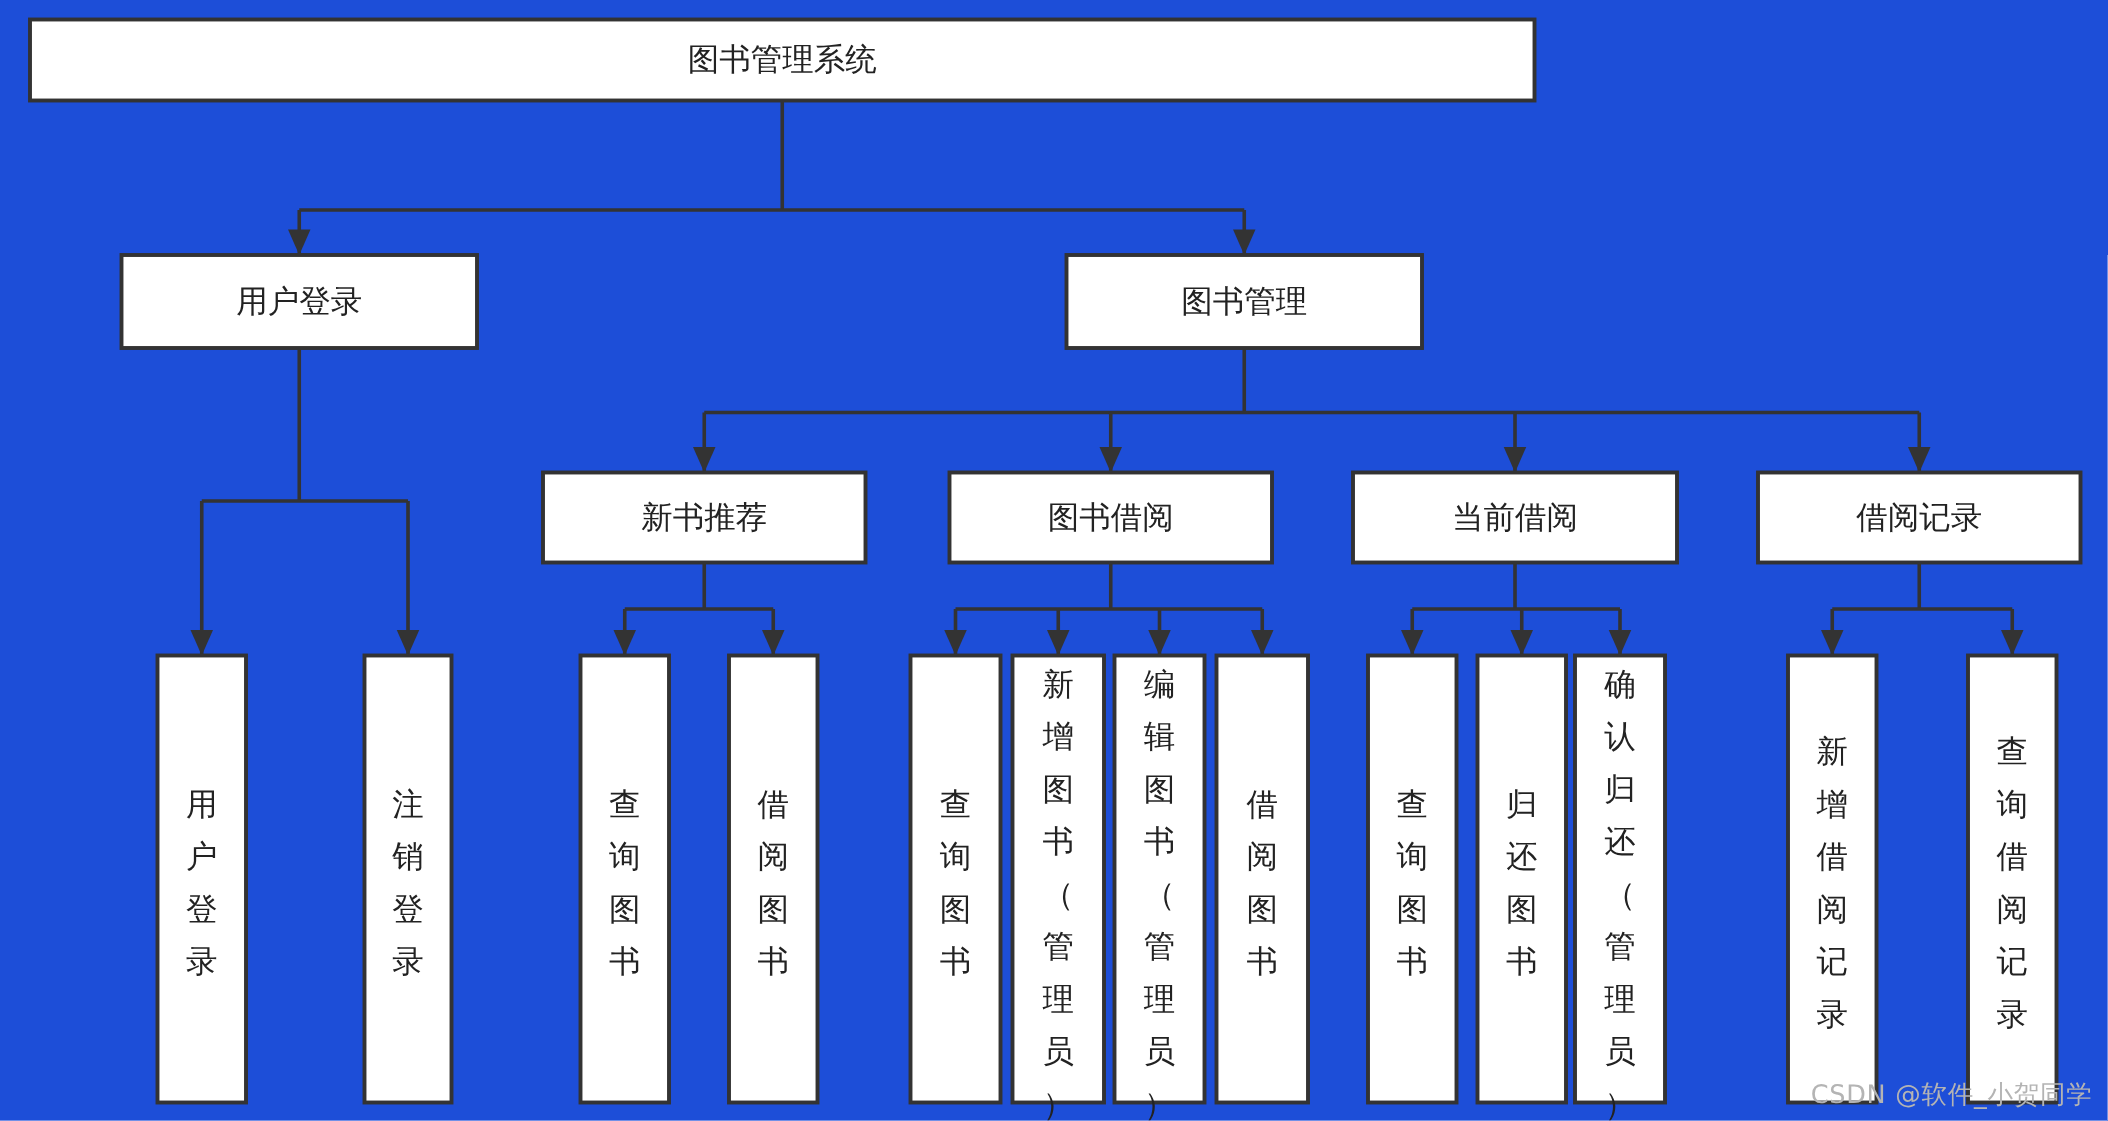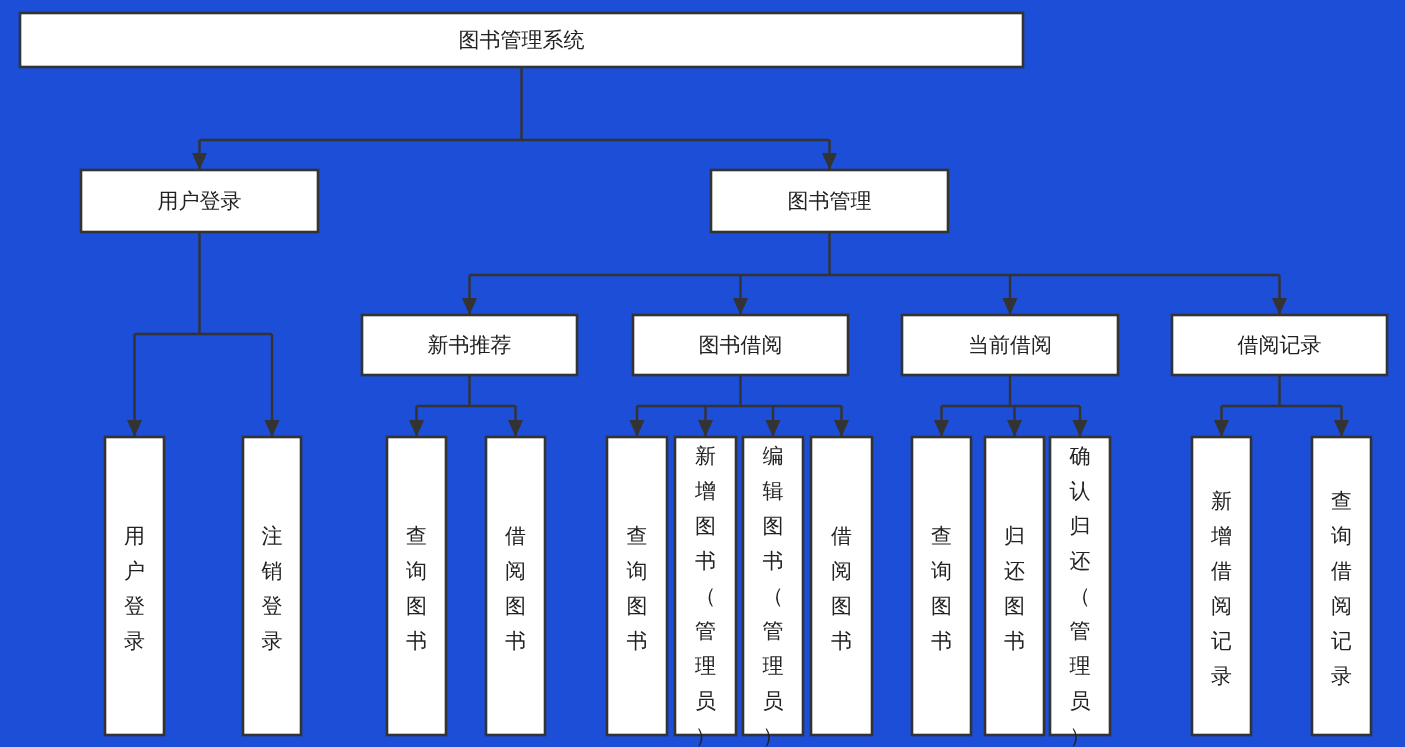--- a/index.html
+++ b/index.html
@@ -217,13 +217,14 @@
         <g>
           <rect x="1192" y="437" width="59" height="298" class="node-box"></rect>
           <text x="1221.5" class="node-label-v"><tspan x="1221.5" y="508.3">新</tspan><tspan x="1221.5" y="543.3">增</tspan><tspan x="1221.5" y="578.3">借</tspan><tspan x="1221.5" y="613.3">阅</tspan><tspan x="1221.5" y="648.3">记</tspan><tspan x="1221.5" y="683.3">录</tspan></text>
         </g>
         <g>
           <rect x="1312" y="437" width="59" height="298" class="node-box"></rect>
           <text x="1341.5" class="node-label-v"><tspan x="1341.5" y="508.3">查</tspan><tspan x="1341.5" y="543.3">询</tspan><tspan x="1341.5" y="578.3">借</tspan><tspan x="1341.5" y="613.3">阅</tspan><tspan x="1341.5" y="648.3">记</tspan><tspan x="1341.5" y="683.3">录</tspan></text>
         </g>
       </g>
   </svg>
+  <div class="watermark">CSDN @软件_小贺同学</div>
 </div>
 
 </body></html>

